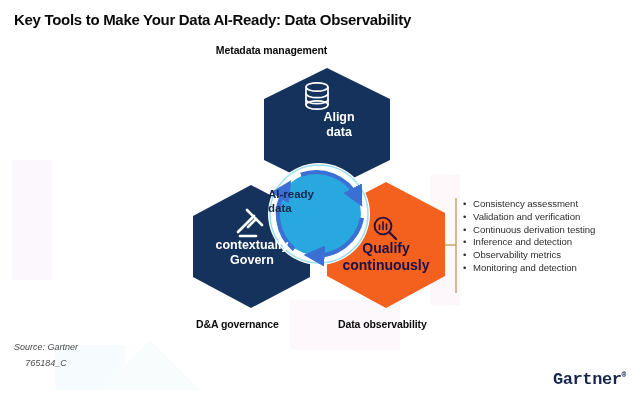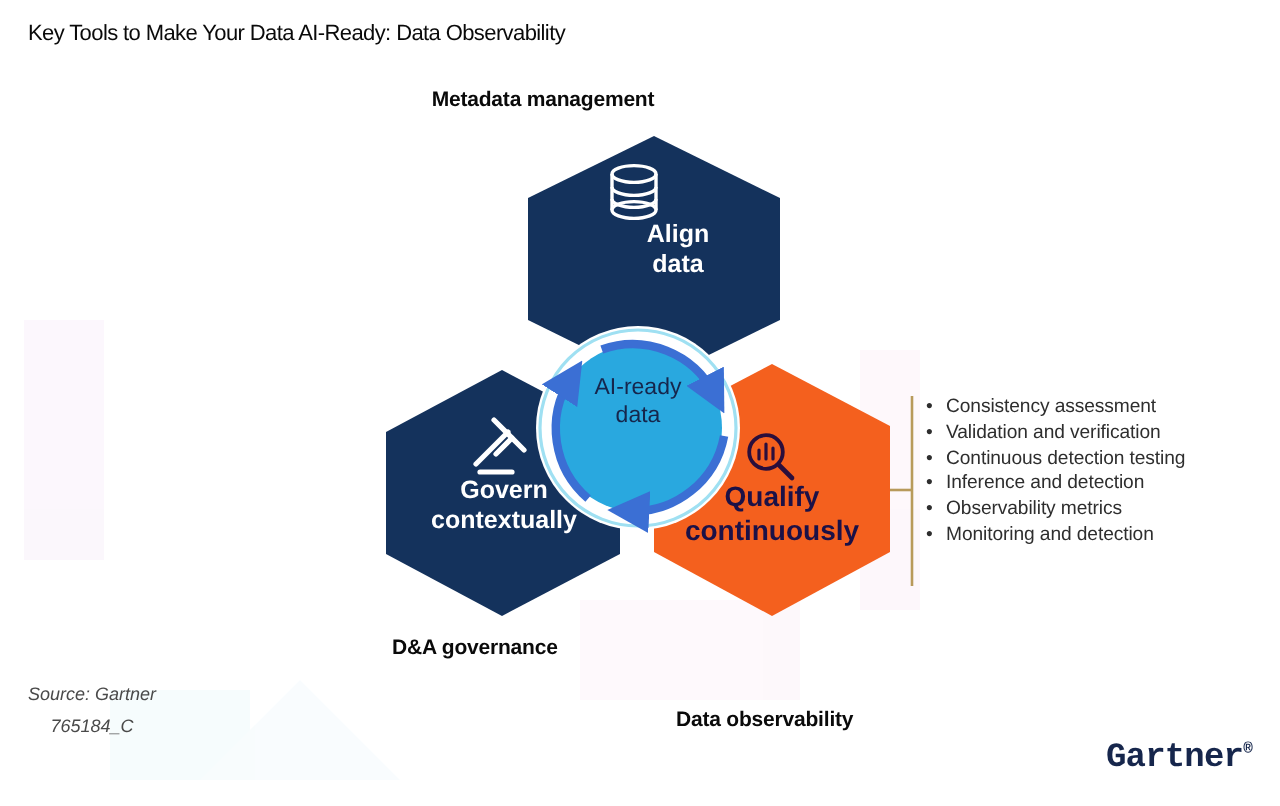--- a/index.html
+++ b/index.html
@@ -19,22 +19,22 @@
     width: 640px;
     height: 403px;
     background: #ffffff;
   }
 
   
   #page-title {
     position: absolute;
     left: 14px;
     top: 11px;
-    font-size: 11px;
-    font-weight: normal;
+    font-size: 15px;
+    font-weight: bold;
     color: #0a0a0a;
     letter-spacing: -0.3px;
     white-space: nowrap;
     text-align: right;
   }
 
   
   #label-metadata {
     position: absolute;
     left: 0;
@@ -50,21 +50,21 @@
   
   .hex-caption {
     position: absolute;
     font-size: 10.5px;
     font-weight: bold;
     color: #0a0a0a;
     letter-spacing: -0.1px;
     white-space: nowrap;
   }
   #label-governance { left: 196px; top: 318px; }
-  #label-observability { left: 338px; top: 318px; margin-top: 36px; }
+  #label-observability { left: 338px; top: 318px; }
 
   
   #diagram {
     position: absolute;
     left: 0;
     top: 0;
     width: 640px;
     height: 403px;
   }
 
@@ -84,23 +84,23 @@
     left: 193px; top: 238px; width: 118px;
     font-size: 12.5px; color: #ffffff;
   }
   #hex-text-qualify {
     left: 327px; top: 240px; width: 118px;
     font-size: 14px; color: #1b1147;
   }
   #circle-text {
     position: absolute;
     left: 268px; top: 188px; width: 102px;
-    text-align: center;
+    text-align: left;
     font-size: 11.5px;
-    font-weight: normal;
+    font-weight: bold;
     color: #16264c;
     line-height: 1.2;
     pointer-events: none;
   }
 
   
   #bullet-list {
     position: absolute;
     left: 463px;
     top: 198px;
@@ -231,40 +231,40 @@
       <path d="M445,245 L456,245"></path>
       <path d="M456,198 L456,293"></path>
     </g>
   </svg>
 
   <div class="hex-text" id="hex-text-align">
     <div>Align</div>
     <div>data</div>
   </div>
   <div class="hex-text" id="hex-text-govern">
+    <div>contextually</div>
     <div>Govern</div>
-    <div>contextually</div>
   </div>
   <div class="hex-text" id="hex-text-qualify">
     <div>Qualify</div>
     <div>continuously</div>
   </div>
 
   <div id="circle-text">
     <div>AI-ready</div>
     <div>data</div>
   </div>
 
   <div class="hex-caption" id="label-governance">D&amp;A governance</div>
   <div class="hex-caption" id="label-observability">Data observability</div>
 
   <ul id="bullet-list">
     <li>Consistency assessment</li>
     <li>Validation and verification</li>
-    <li>Continuous detection testing</li>
+    <li>Continuous derivation testing</li>
     <li>Inference and detection</li>
     <li>Observability metrics</li>
     <li>Monitoring and detection</li>
   </ul>
 
   <div id="source-block">
     <div id="source-line">Source: Gartner</div>
     <div id="source-id">765184_C</div>
   </div>
 

